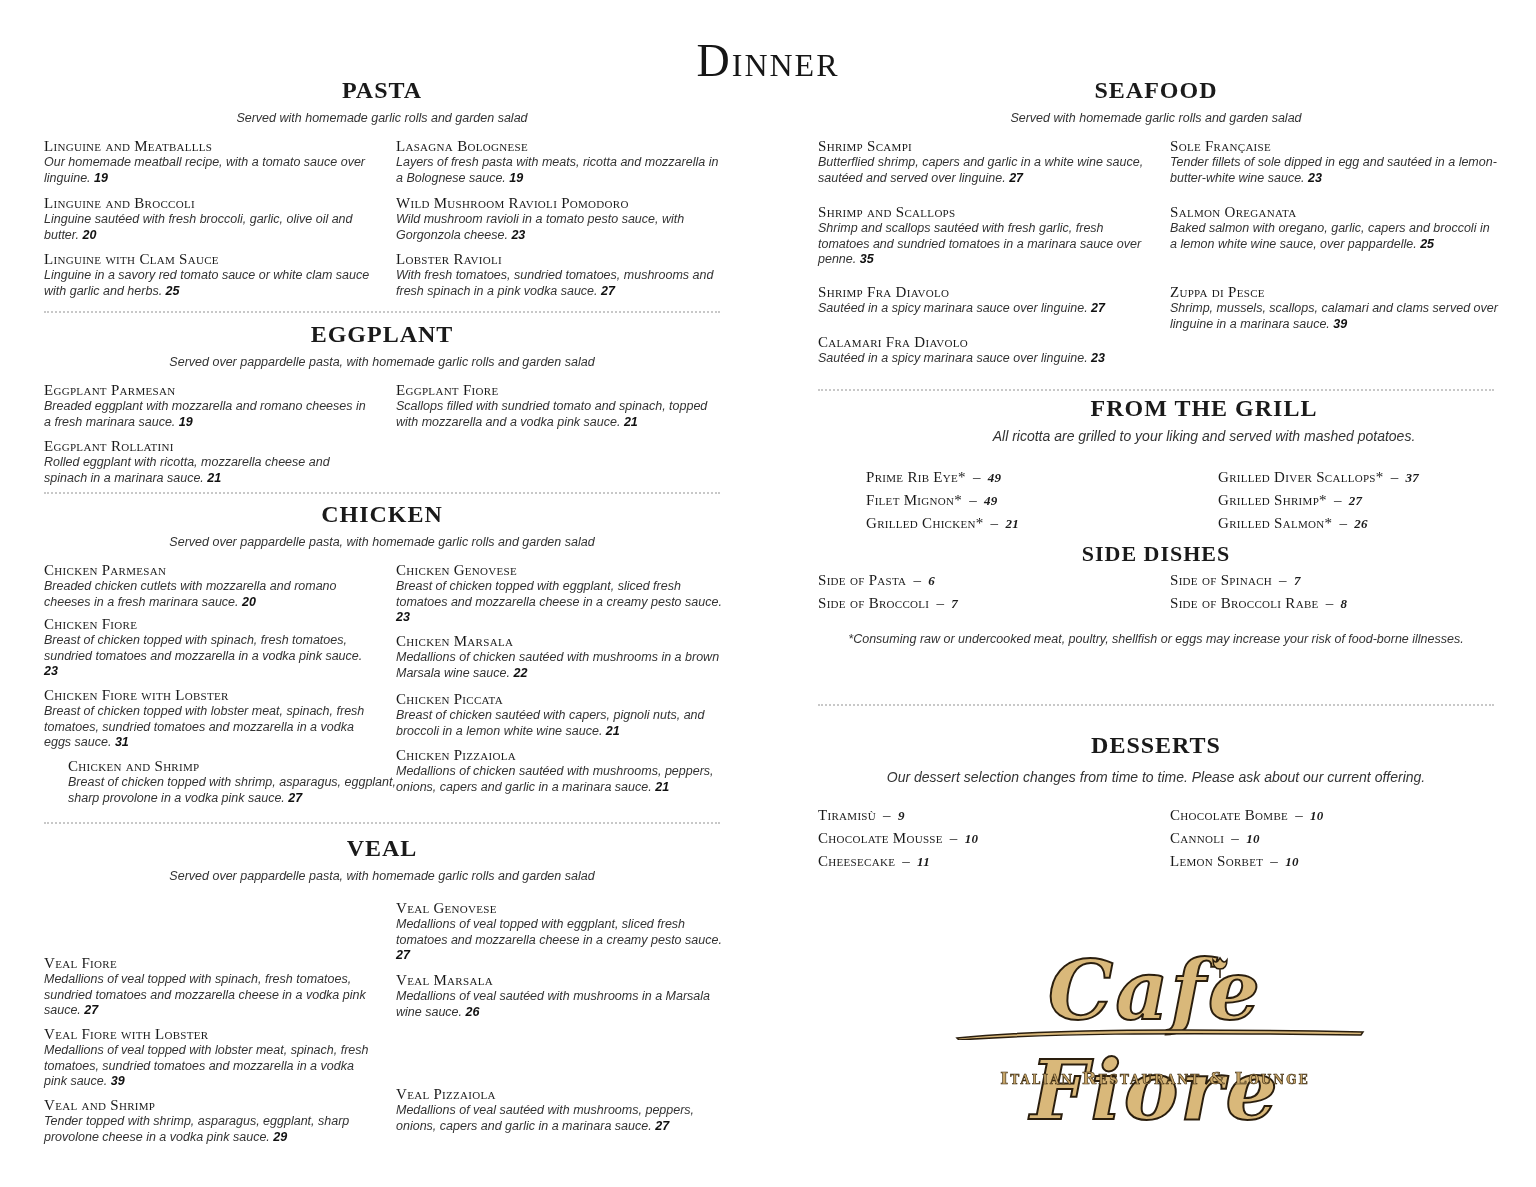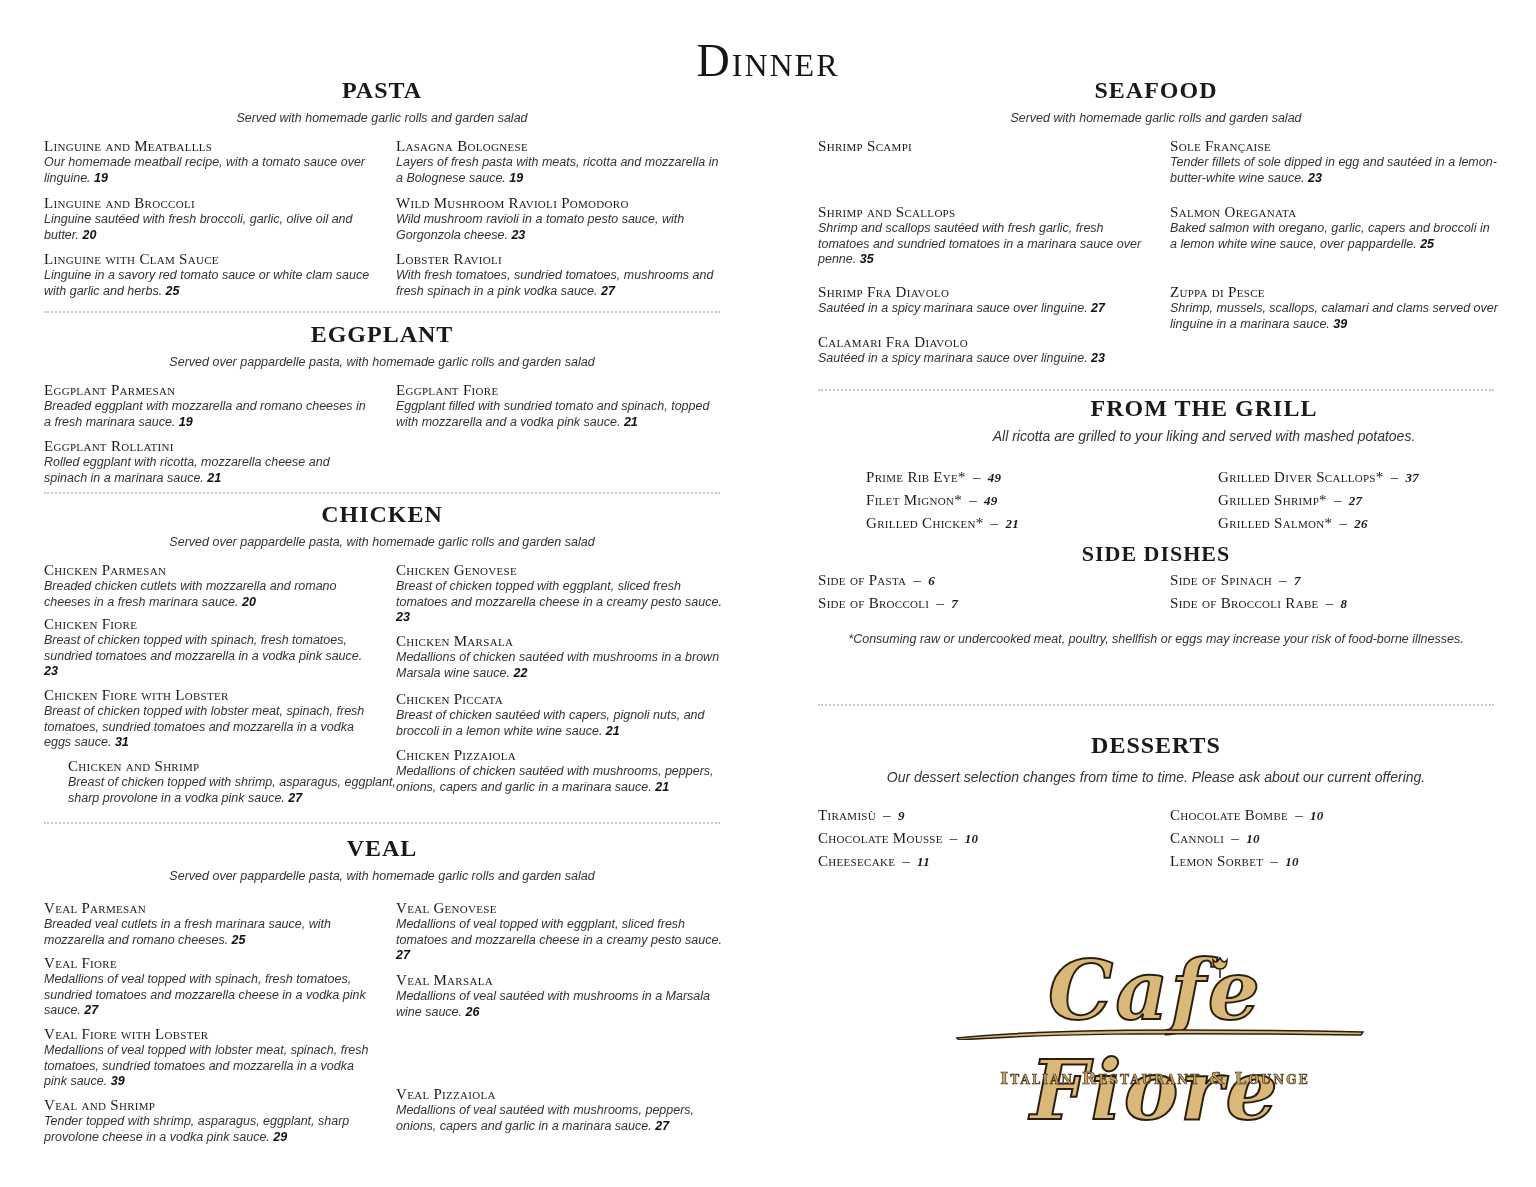--- a/index.html
+++ b/index.html
@@ -121,21 +121,21 @@
       <div class="item" style="left:0;top:12px;">
         <div class="item-name">Eggplant Parmesan</div>
         <div class="item-desc"><span>Breaded eggplant with mozzarella and romano cheeses in a fresh marinara sauce.</span> <span class="price">19</span></div>
       </div>
       <div class="item" style="left:0;top:68px;">
         <div class="item-name">Eggplant Rollatini</div>
         <div class="item-desc"><span>Rolled eggplant with ricotta, mozzarella cheese and spinach in a marinara sauce.</span> <span class="price">21</span></div>
       </div>
       <div class="item" style="left:352px;top:12px;">
         <div class="item-name">Eggplant Fiore</div>
-        <div class="item-desc"><span>Eggplant filled with sundried tomato and spinach, topped with mozzarella and a vodka pink sauce.</span> <span class="price">21</span></div>
+        <div class="item-desc"><span>Scallops filled with sundried tomato and spinach, topped with mozzarella and a vodka pink sauce.</span> <span class="price">21</span></div>
       </div>
     </div>
   </div>
 
   <div class="divider" style="top:416px;"></div>
 
   <div class="section" style="top:424px;height:320px;">
     <h2 class="section-title">CHICKEN</h2>
     <div class="section-sub">Served over pappardelle pasta, with homemade garlic rolls and garden salad</div>
     <div class="grid2" style="height:260px;">
@@ -173,24 +173,20 @@
       </div>
     </div>
   </div>
 
   <div class="divider" style="top:746px;"></div>
 
   <div class="section" style="top:758px;height:320px;">
     <h2 class="section-title">VEAL</h2>
     <div class="section-sub">Served over pappardelle pasta, with homemade garlic rolls and garden salad</div>
     <div class="grid2" style="height:270px;">
-      <div class="item" style="left:0;top:16px;">
-        <div class="item-name">Veal Parmesan</div>
-        <div class="item-desc"><span>Breaded veal cutlets in a fresh marinara sauce, with mozzarella and romano cheeses.</span> <span class="price">25</span></div>
-      </div>
       <div class="item" style="left:0;top:71px;">
         <div class="item-name">Veal Fiore</div>
         <div class="item-desc"><span>Medallions of veal topped with spinach, fresh tomatoes, sundried tomatoes and mozzarella cheese in a vodka pink sauce.</span> <span class="price">27</span></div>
       </div>
       <div class="item" style="left:0;top:142px;">
         <div class="item-name">Veal Fiore with Lobster</div>
         <div class="item-desc"><span>Medallions of veal topped with lobster meat, spinach, fresh tomatoes, sundried tomatoes and mozzarella in a vodka pink sauce.</span> <span class="price">39</span></div>
       </div>
       <div class="item" style="left:0;top:213px;">
         <div class="item-name">Veal and Shrimp</div>
@@ -213,20 +209,21 @@
 </div>
 
 <div class="col col-right">
 
   <div class="section" style="top:0px;height:300px;">
     <h2 class="section-title">SEAFOOD</h2>
     <div class="section-sub">Served with homemade garlic rolls and garden salad</div>
     <div class="grid2" style="height:240px;">
       <div class="item" style="left:0;top:12px;">
         <div class="item-name">Shrimp Scampi</div>
+        <div class="item-desc"><span>Butterflied shrimp, capers and garlic in a white wine sauce, sautéed and served over linguine.</span> <span class="price">27</span></div>
       </div>
       <div class="item" style="left:0;top:78px;">
         <div class="item-name">Shrimp and Scallops</div>
         <div class="item-desc"><span>Shrimp and scallops sautéed with fresh garlic, fresh tomatoes and sundried tomatoes in a marinara sauce over penne.</span> <span class="price">35</span></div>
       </div>
       <div class="item" style="left:0;top:158px;">
         <div class="item-name">Shrimp Fra Diavolo</div>
         <div class="item-desc"><span>Sautéed in a spicy marinara sauce over linguine.</span> <span class="price">27</span></div>
       </div>
       <div class="item" style="left:0;top:208px;">

